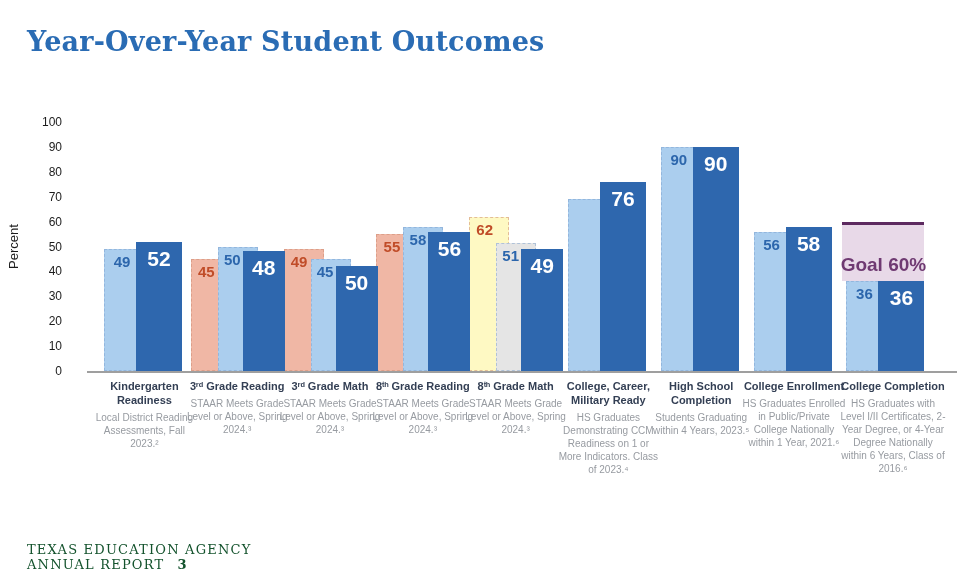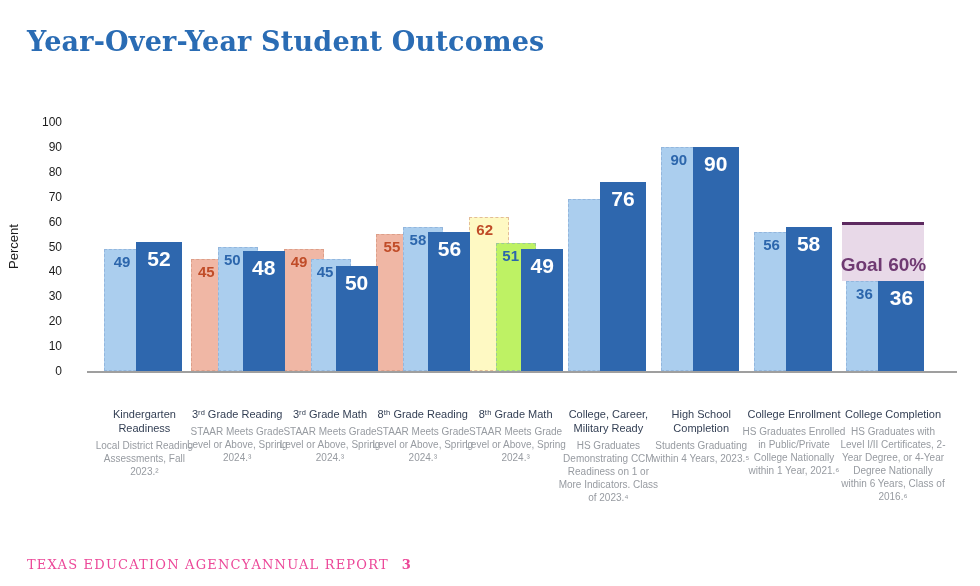--- a/index.html
+++ b/index.html
@@ -30,26 +30,26 @@
   .bar-pre_covid{border:1px dashed rgba(205,140,115,.55);}
   .bar-prior{border:1px dashed rgba(125,160,205,.5);}
   .bar-value{position:absolute;font-weight:700;text-align:center;}
   .bar-value-back{top:3px;font-size:15px;}
   .bar-value-front{top:5px;font-size:21px;left:0;width:100%;}
   .goal-box{position:absolute;box-sizing:border-box;display:flex;align-items:flex-end;justify-content:center;}
   .goal-label{font-size:19px;font-weight:700;padding-bottom:5px;white-space:nowrap;}
   
   .x-labels{position:absolute;left:87px;top:380px;width:870px;}
   .x-label{position:absolute;text-align:center;width:106px;}
-  .x-label-title{font-size:11px;font-weight:400;color:#333f54;line-height:1.25;margin-top:28px;}
+  .x-label-title{font-size:11px;font-weight:700;color:#333f54;line-height:1.25;}
   .x-label-sub{font-size:10px;color:#979ba1;line-height:1.3;margin-top:3px;}
   
   .footer{
-    position:absolute;left:27px;right:24px;bottom:14px;display:flex;justify-content:flex-start;align-items:baseline;
-    font-family:"DejaVu Serif", serif;font-size:13px;color:#ec4899;letter-spacing:1.2px;
+    position:absolute;left:27px;right:24px;bottom:14px;display:flex;justify-content:flex-end;align-items:baseline;
+    font-family:"DejaVu Serif", serif;font-size:13px;color:#14532d;letter-spacing:1.2px;flex-direction:column;
   }
   .footer-right{display:flex;align-items:baseline;gap:13px;}
   .footer-page-num{font-weight:700;}
 </style>
 </head>
 <body>
 
 <div class="page">
 
   <div class="report-title" style="color: rgb(42, 108, 180);">Year-Over-Year Student Outcomes</div>
@@ -112,21 +112,21 @@
           <span class="bar-value bar-value-back" style="color: rgb(44, 102, 172); left: 0px; width: 27px;">58</span>
         </div>
         <div class="bar bar-recent" style="left: 52px; width: 42px; height: 139.44px; background: rgb(46, 103, 174); z-index: 3;">
           <span class="bar-value bar-value-front" style="color: rgb(255, 255, 255);">56</span>
         </div>
       </div>
       <div class="group" style="left: 382.2px; width: 92.8px;">
         <div class="bar bar-pre_covid" style="left: 0px; width: 40px; height: 154.38px; background: #fef9c3; z-index: 1;">
           <span class="bar-value bar-value-back" style="color: rgb(192, 76, 40); left: 0px; width: 29px;">62</span>
         </div>
-        <div class="bar bar-prior" style="left: 27px; width: 40px; height: 128px; background: #bef264; z-index: 2;">
+        <div class="bar bar-prior" style="left: 27px; width: 40px; height: 128px; background: #e5e5e5; z-index: 2;">
           <span class="bar-value bar-value-back" style="color: rgb(44, 102, 172); left: 0px; width: 27px;">51</span>
         </div>
         <div class="bar bar-recent" style="left: 52px; width: 42px; height: 122.01px; background: rgb(46, 103, 174); z-index: 3;">
           <span class="bar-value bar-value-front" style="color: rgb(255, 255, 255);">49</span>
         </div>
       </div>
       <div class="group" style="left: 475px; width: 92.8px;">
         <div class="bar bar-prior" style="left: 6px; width: 42px; height: 171.81px; background: rgb(171, 206, 238); z-index: 1;">
           <span class="bar-value bar-value-back" style="color: rgb(44, 102, 172); left: 0px; width: 34px; padding-left: 29px;">69</span>
         </div>

